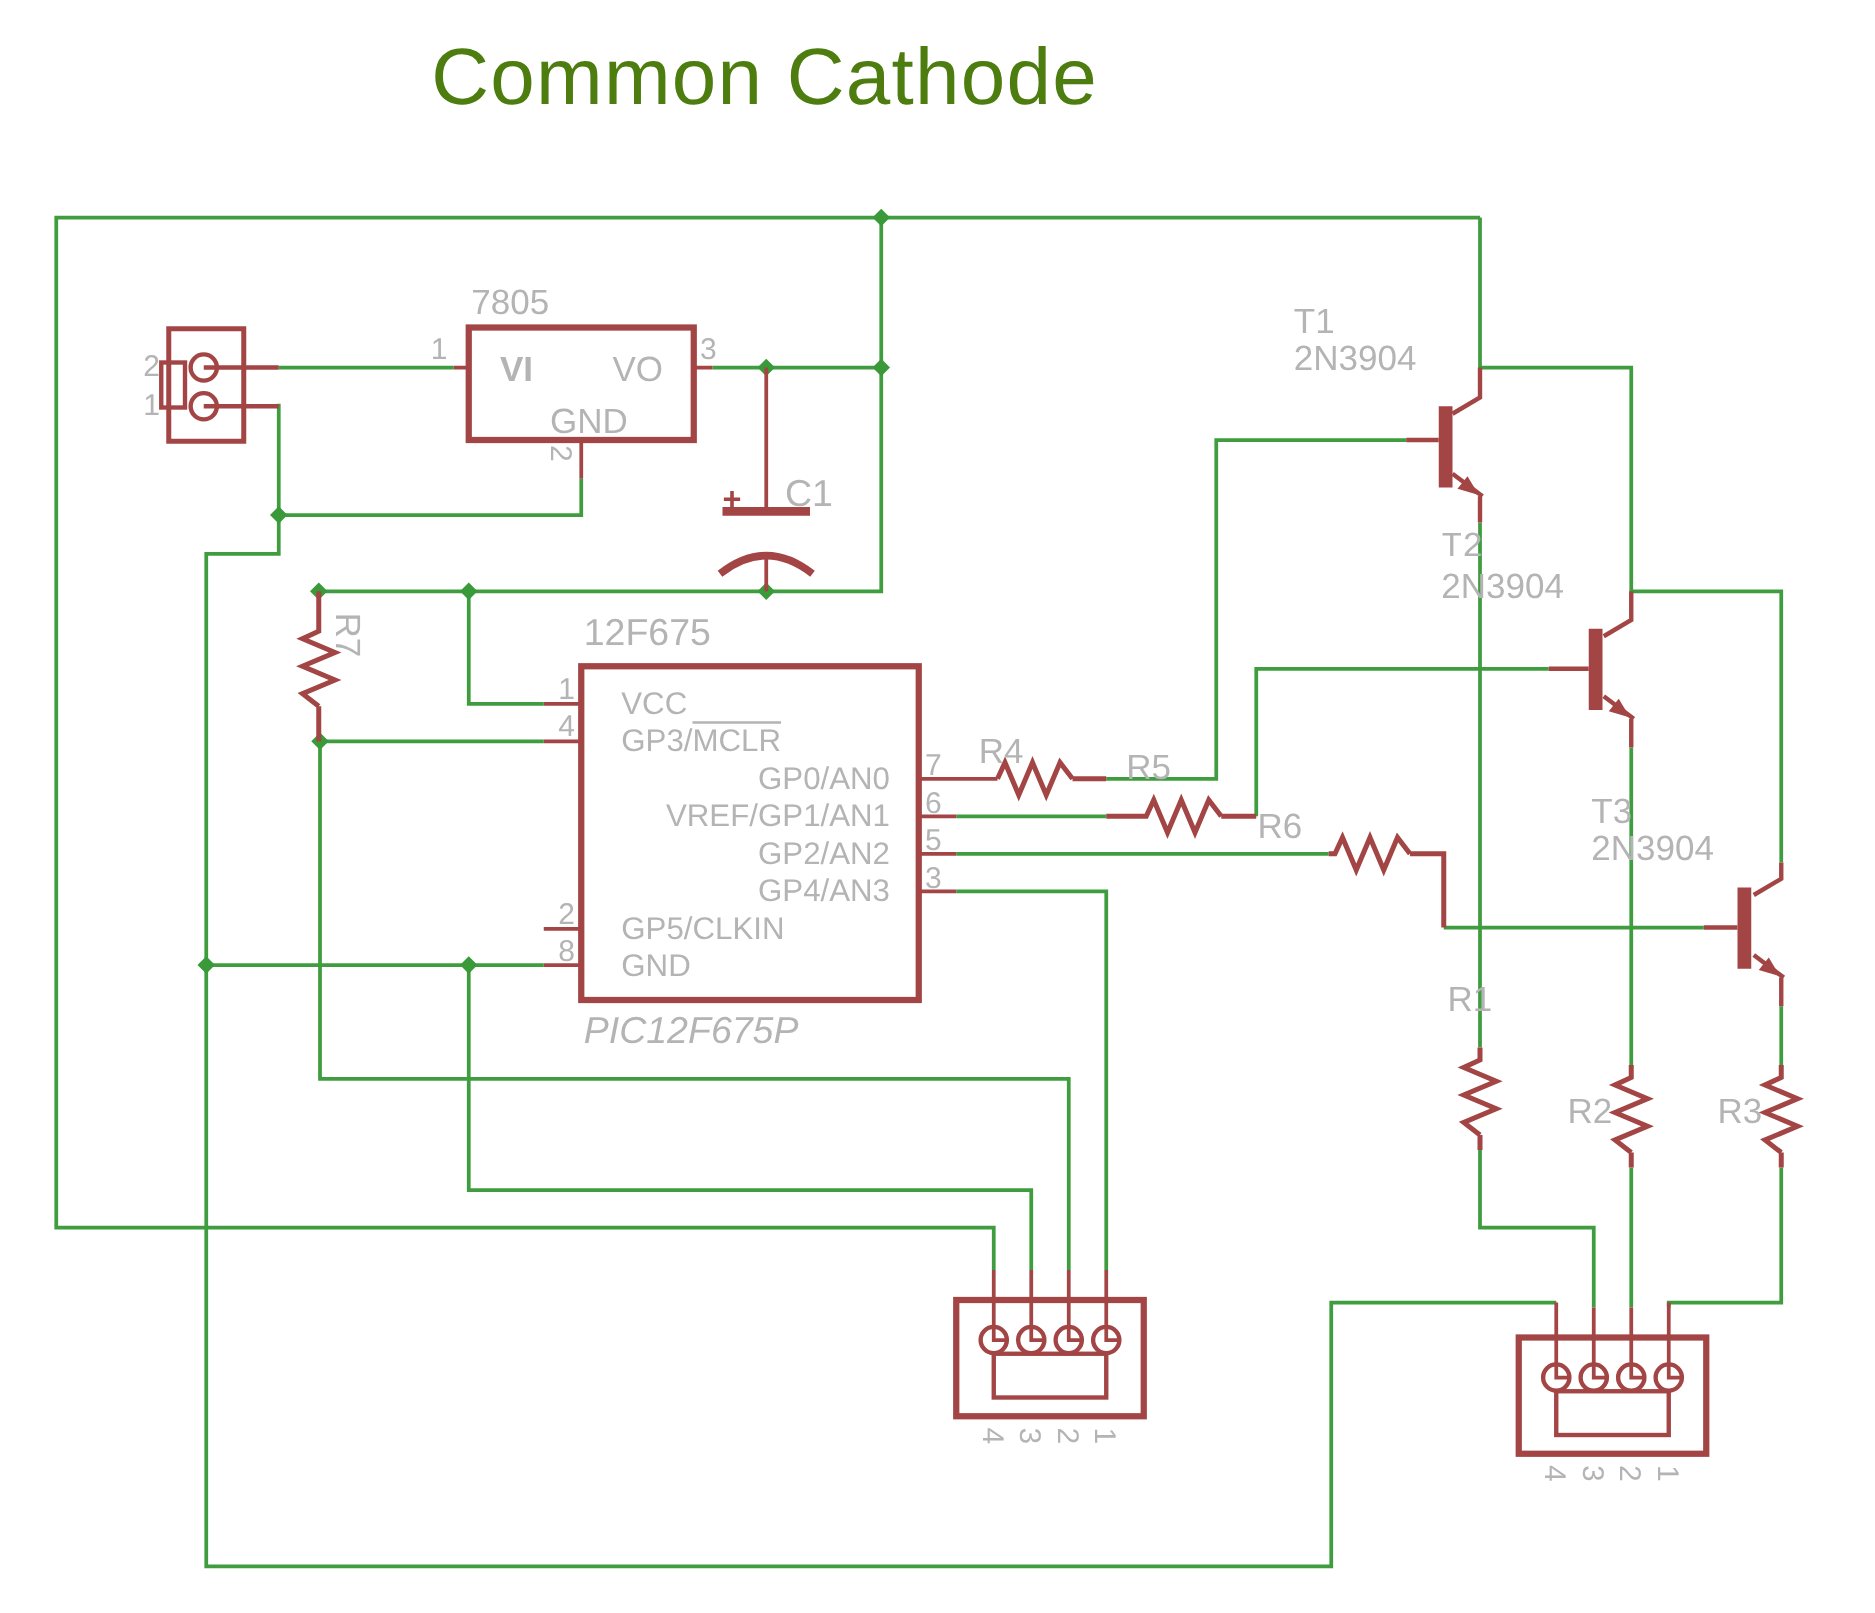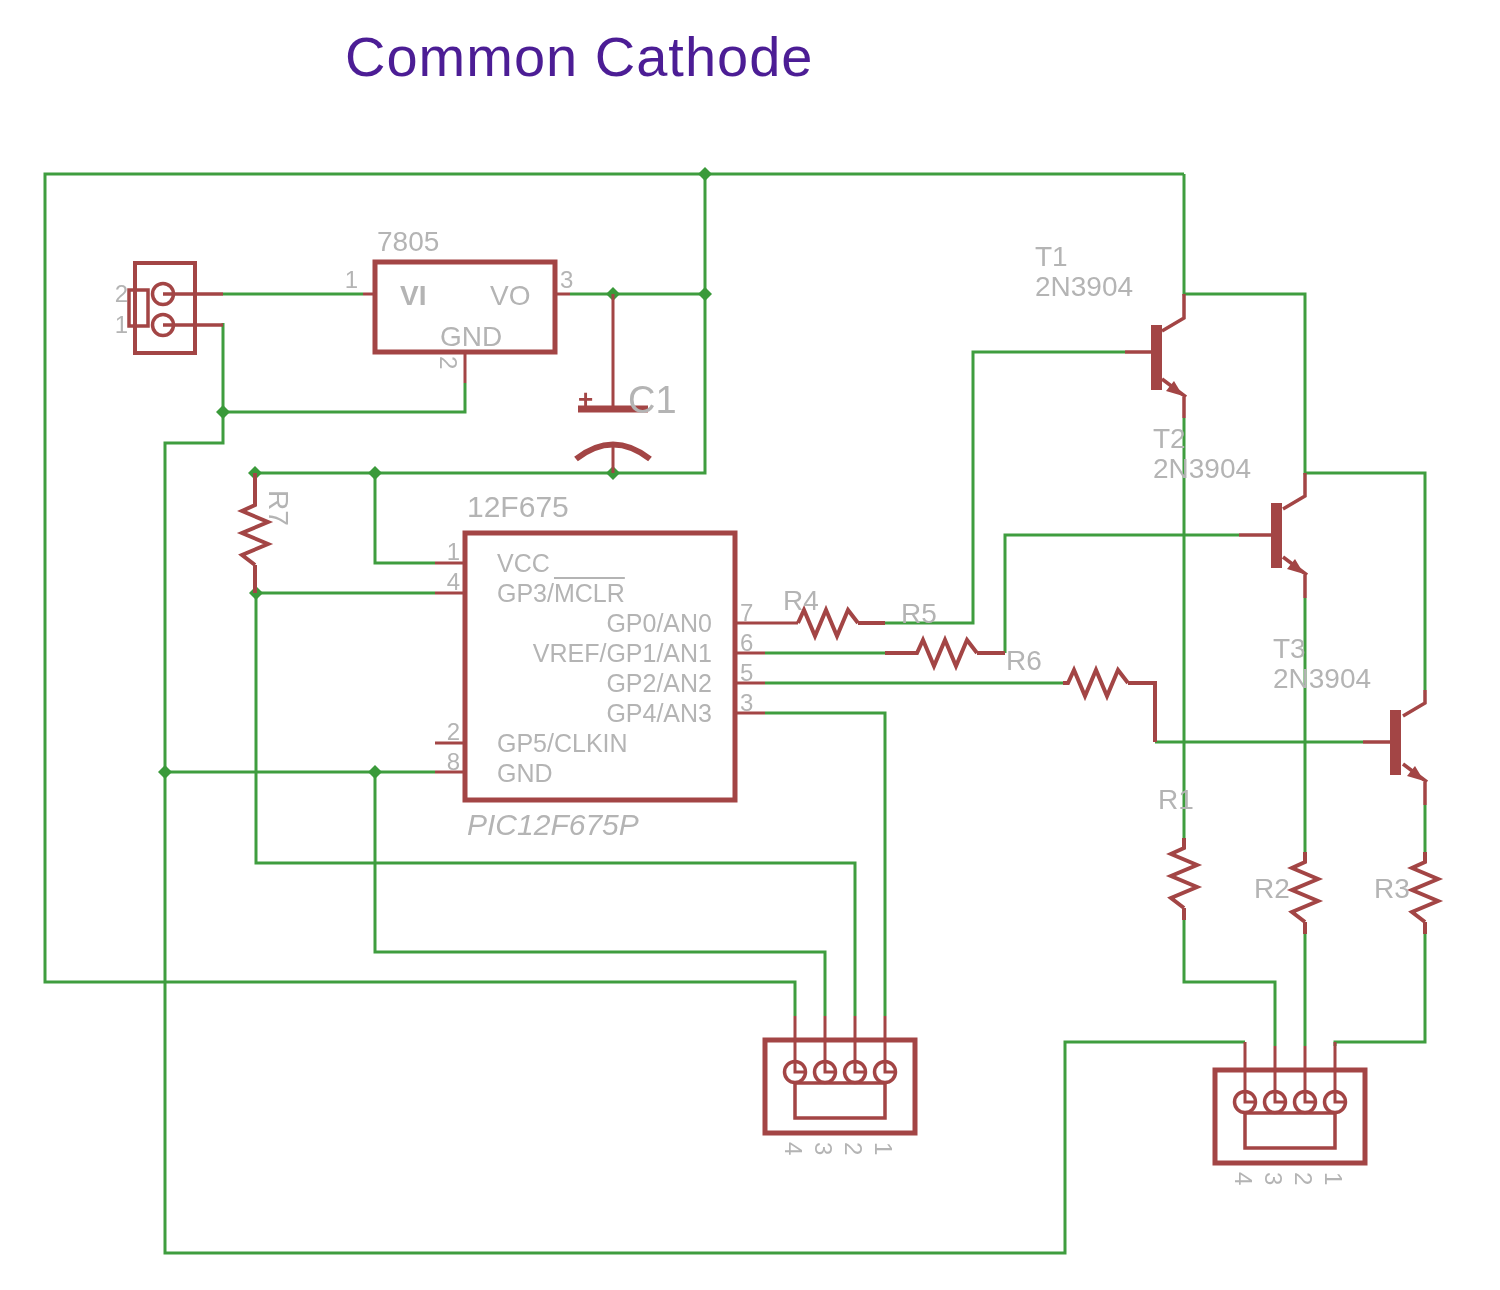--- a/index.html
+++ b/index.html
@@ -1,19 +1,19 @@
 <!DOCTYPE html>
 <html><head>
 <meta charset="utf-8">
 <style>
   html,body{margin:0;padding:0;background:#ffffff;}
   #canvas{position:relative;width:1500px;height:1290px;background:#ffffff;overflow:hidden;
           font-family:"Liberation Sans",sans-serif;}
   svg{position:absolute;left:0;top:0;}
-  .title{position:absolute;left:345px;top:24px;font-size:56px;color:#4c1d95;letter-spacing:1px;white-space:nowrap;}
+  .title{position:absolute;left:345px;top:24px;font-size:64px;color:#4d7c0f;letter-spacing:1px;white-space:nowrap;}
   .lbl{position:absolute;font-size:28px;color:#b4b4b4;white-space:nowrap;line-height:1;}
   .pin{position:absolute;font-size:25px;color:#b4b4b4;white-space:nowrap;line-height:1;}
   .num{position:absolute;font-size:24px;color:#b4b4b4;white-space:nowrap;line-height:1;}
   .red{color:#a34545;font-weight:bold;}
   .rot{transform:rotate(90deg);transform-origin:0 0;}
   .ta-r{text-align:right;}
   .ov{text-decoration:overline;}
 </style>
 </head>
 <body>
@@ -130,21 +130,21 @@
   <div class="lbl" style="left:400px;top:282px;font-weight:bold;">VI</div>
   <div class="lbl" style="left:490px;top:282px;">VO</div>
   <div class="lbl" style="left:440px;top:323px;">GND</div>
   <div class="num ta-r" style="left:334px;top:268px;width:24px;">1</div>
   <div class="num" style="left:560px;top:268px;">3</div>
   <div class="num rot" style="left:460px;top:356px;">2</div>
 
   <div class="num ta-r" style="left:104px;top:282px;width:24px;">2</div>
   <div class="num ta-r" style="left:104px;top:313px;width:24px;">1</div>
 
-  <div class="lbl" style="left:628px;top:381px;font-size:38px;">C1</div>
+  <div class="lbl" style="left:628px;top:381px;font-size:30px;">C1</div>
   <div class="lbl red" style="left:578px;top:386px;font-size:26px;">+</div>
 
   <div class="lbl" style="left:467px;top:492px;font-size:30px;">12F675</div>
   <div class="lbl" style="left:467px;top:810px;font-size:30px;font-style:italic;">PIC12F675P</div>
   <div class="pin" style="left:497px;top:551px;">VCC</div>
   <div class="pin" style="left:497px;top:581px;"><span>GP3/</span><span class="ov">MCLR</span></div>
   <div class="pin ta-r" style="left:460px;top:611px;width:252px;">GP0/AN0</div>
   <div class="pin ta-r" style="left:460px;top:641px;width:252px;">VREF/GP1/AN1</div>
   <div class="pin ta-r" style="left:460px;top:671px;width:252px;">GP2/AN2</div>
   <div class="pin ta-r" style="left:460px;top:701px;width:252px;">GP4/AN3</div>
@@ -162,21 +162,21 @@
   <div class="lbl" style="left:783px;top:587px;">R4</div>
   <div class="lbl" style="left:901px;top:600px;">R5</div>
   <div class="lbl" style="left:1006px;top:647px;">R6</div>
   <div class="lbl rot" style="left:292px;top:490px;">R7</div>
   <div class="lbl" style="left:1158px;top:786px;">R1</div>
   <div class="lbl" style="left:1254px;top:875px;">R2</div>
   <div class="lbl" style="left:1374px;top:875px;">R3</div>
 
   <div class="lbl" style="left:1035px;top:243px;">T1</div>
   <div class="lbl" style="left:1035px;top:273px;">2N3904</div>
-  <div class="lbl" style="left:1153px;top:425px;">T2</div>
+  <div class="lbl" style="left:1153px;top:425px;font-family:Liberation Mono, monospace;">T2</div>
   <div class="lbl" style="left:1153px;top:455px;">2N3904</div>
   <div class="lbl" style="left:1273px;top:635px;">T3</div>
   <div class="lbl" style="left:1273px;top:665px;">2N3904</div>
 
   <div class="num rot" style="left:805px;top:1142px;">4</div>
   <div class="num rot" style="left:835px;top:1142px;">3</div>
   <div class="num rot" style="left:865px;top:1142px;">2</div>
   <div class="num rot" style="left:895px;top:1142px;">1</div>
 
   <div class="num rot" style="left:1255px;top:1172px;">4</div>

